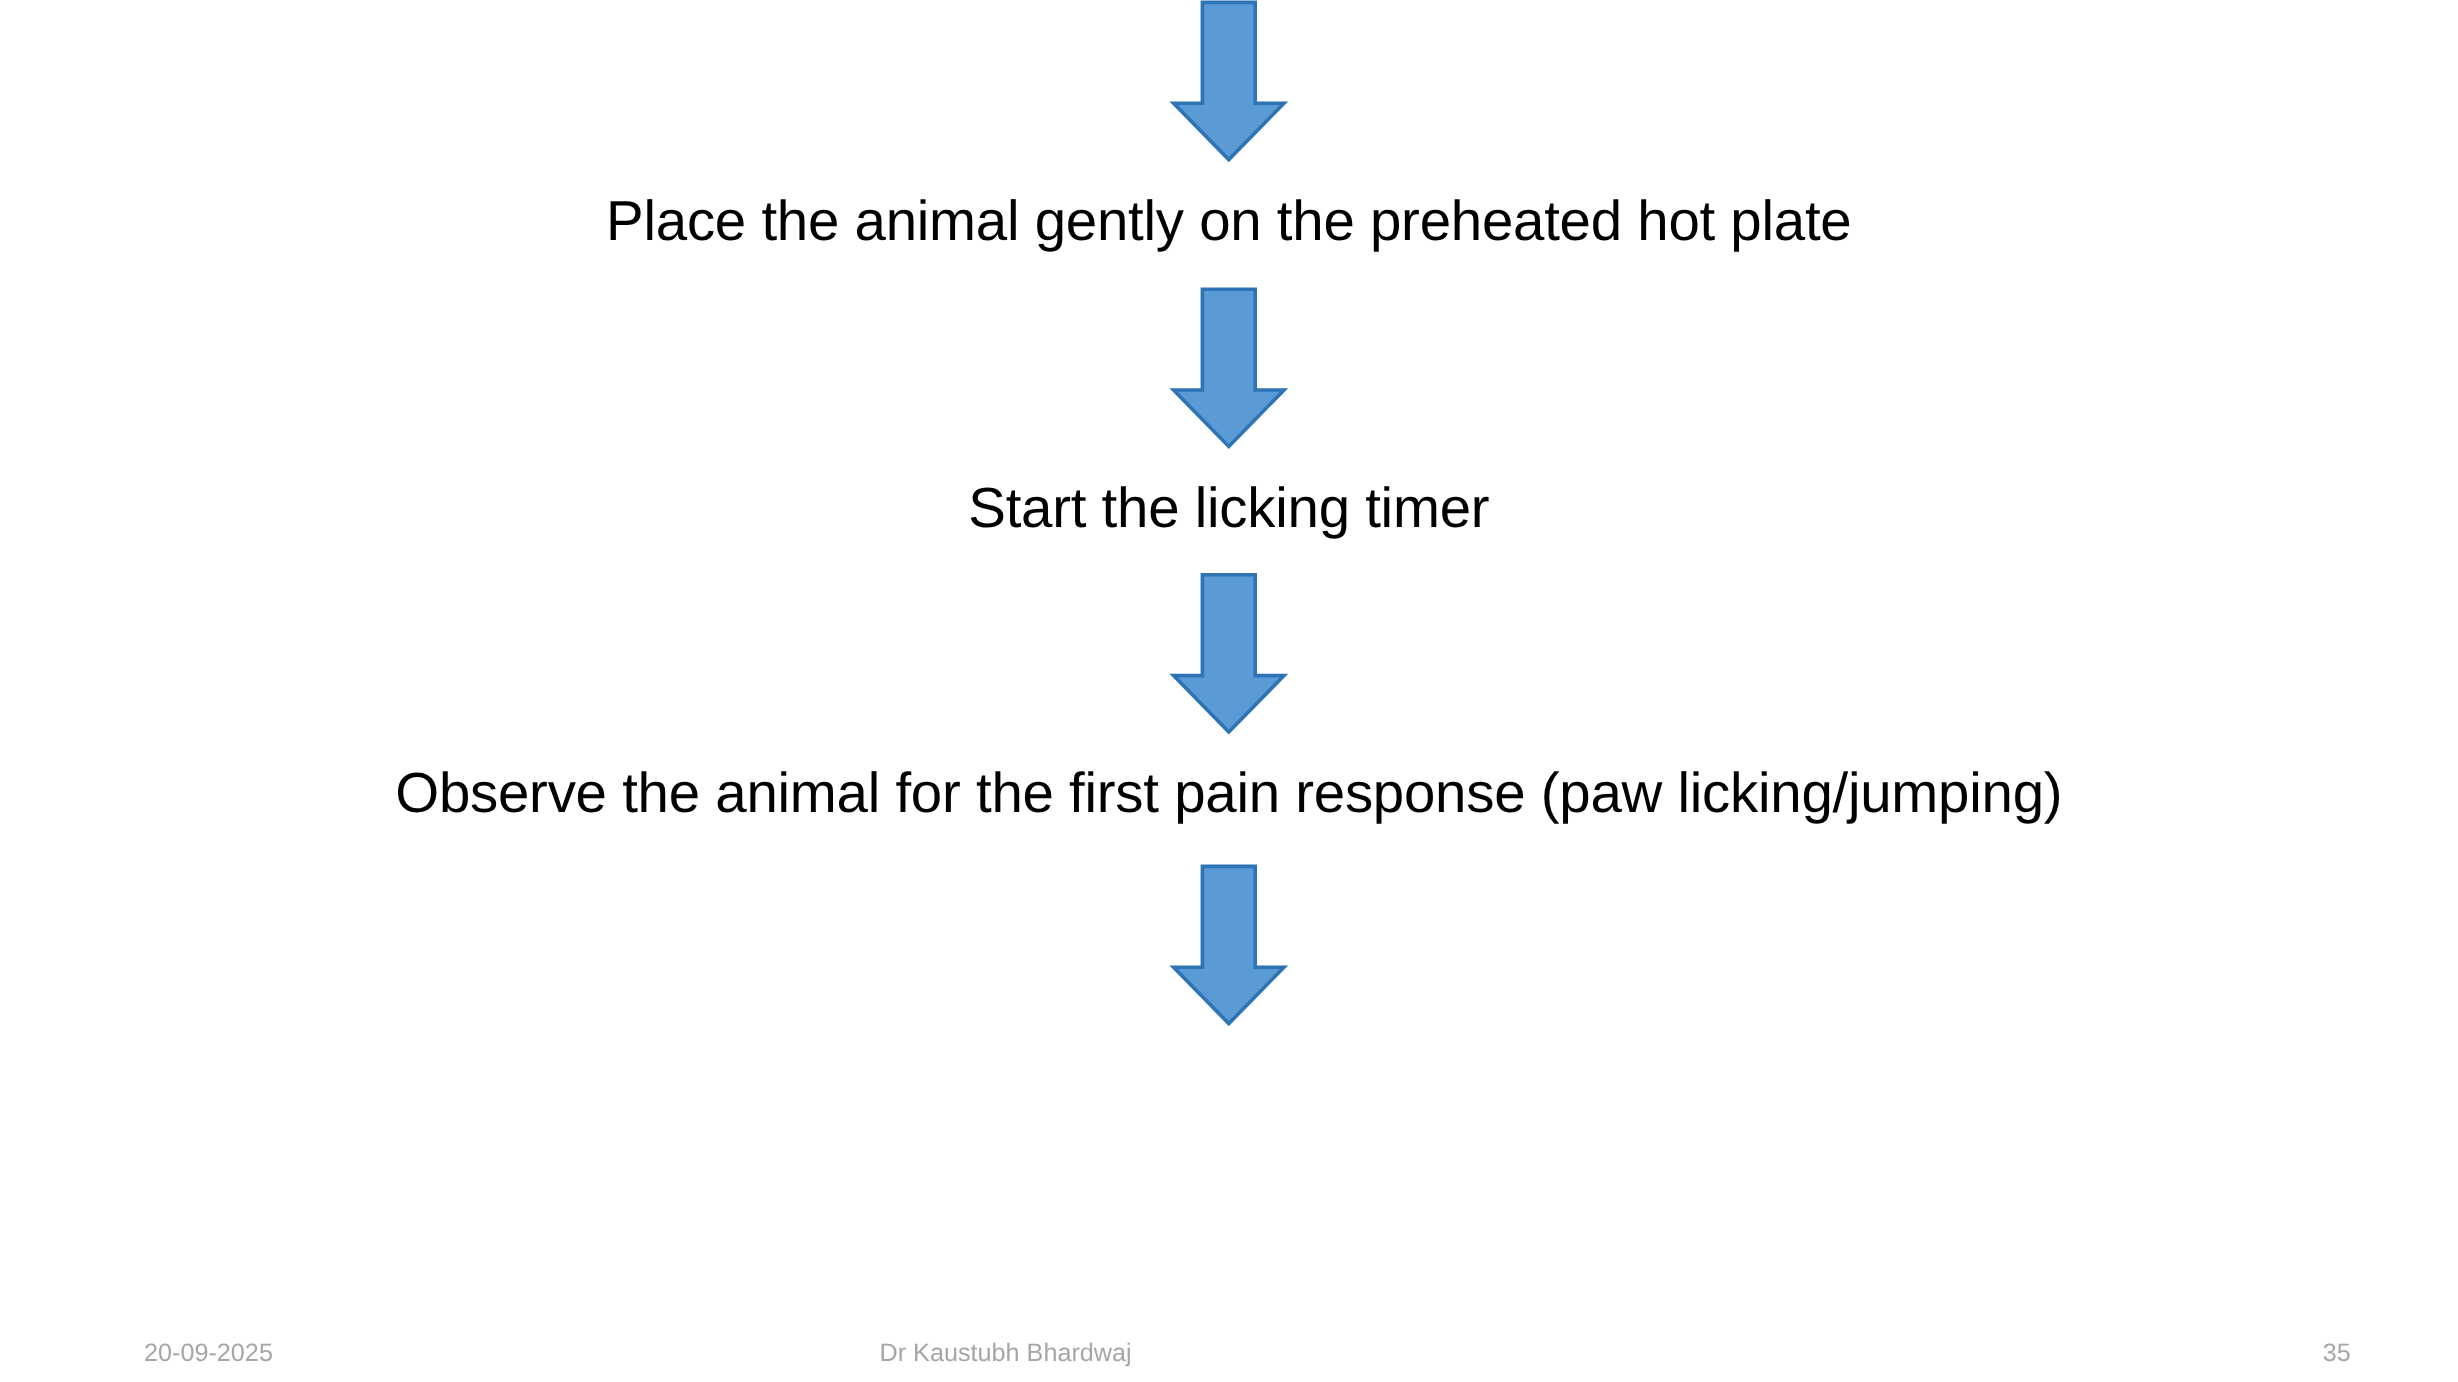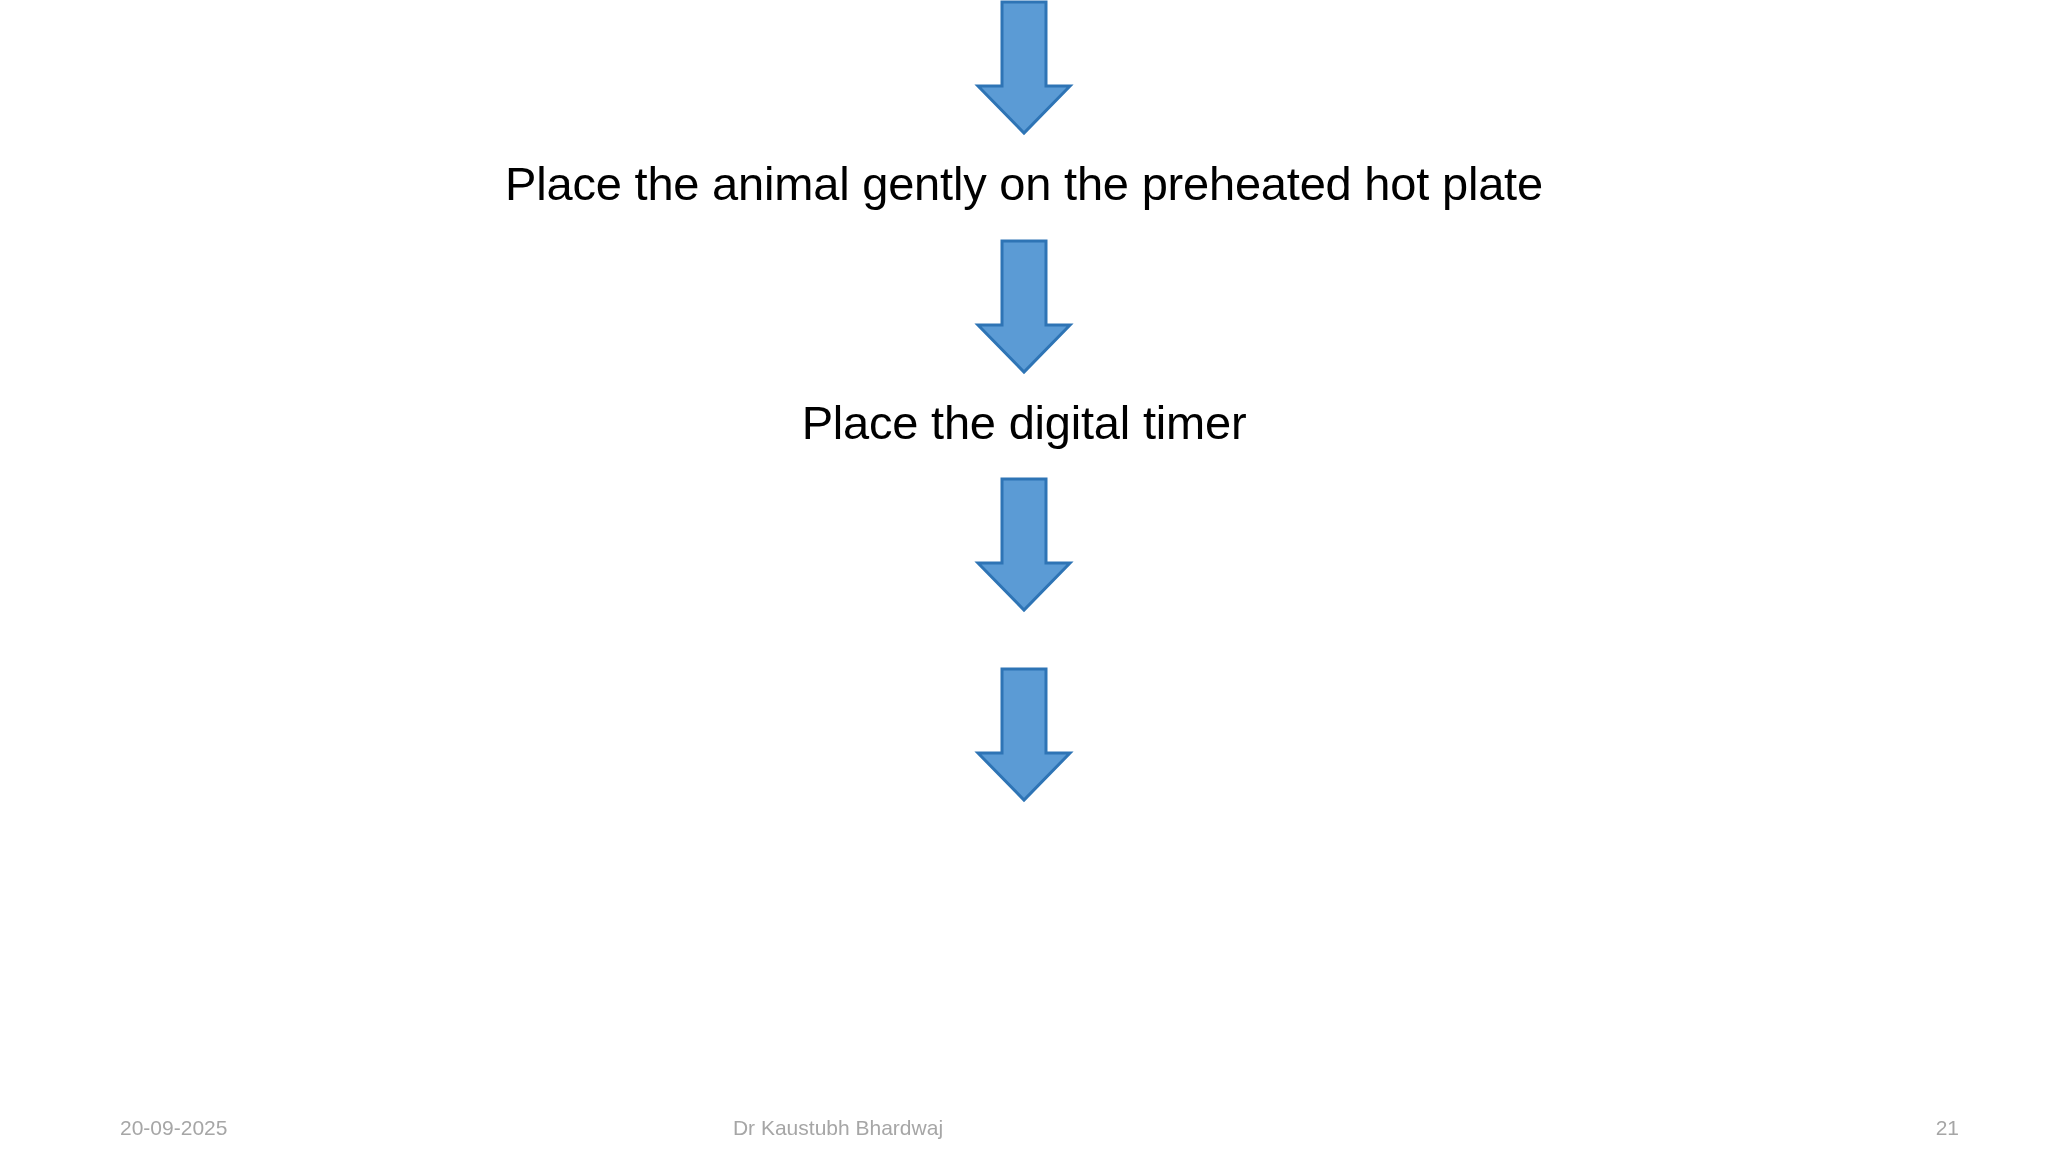--- a/index.html
+++ b/index.html
@@ -113,45 +113,46 @@
     <div class="gap-b"></div>
 
     <div class="arrow-wrap">
       <svg viewBox="0 0 96 136" xmlns="http://www.w3.org/2000/svg">
         <polygon points="26,2 70,2 70,86 94,86 48,133 2,86 26,86" fill="#5B9BD5" stroke="#2E74B5" stroke-width="3" stroke-linejoin="miter"></polygon>
       </svg>
     </div>
 
     <div class="gap-a"></div>
 
-    <div class="step">Place the digital timer</div>
+    <div class="step">Start the licking timer</div>
 
     <div class="gap-b"></div>
 
     <div class="arrow-wrap">
       <svg viewBox="0 0 96 136" xmlns="http://www.w3.org/2000/svg">
         <polygon points="26,2 70,2 70,86 94,86 48,133 2,86 26,86" fill="#5B9BD5" stroke="#2E74B5" stroke-width="3" stroke-linejoin="miter"></polygon>
       </svg>
     </div>
 
     <div class="gap-a"></div>
 
+    <div class="step">Observe the animal for the first pain response (paw licking/jumping)</div>
 
     <div class="gap-c"></div>
 
     <div class="arrow-wrap">
       <svg viewBox="0 0 96 136" xmlns="http://www.w3.org/2000/svg">
         <polygon points="26,2 70,2 70,86 94,86 48,133 2,86 26,86" fill="#5B9BD5" stroke="#2E74B5" stroke-width="3" stroke-linejoin="miter"></polygon>
       </svg>
     </div>
 
     <div class="gap-c"></div>
 
 
   </div>
 
   <div class="footer" style="color: rgb(166, 166, 166); padding-left: 23px;">
     <div class="footer-date">20-09-2025</div>
     <div class="footer-center">Dr Kaustubh Bhardwaj</div>
-    <div class="footer-page">21</div>
+    <div class="footer-page">35</div>
   </div>
 
 </div>
 
 </body></html>

